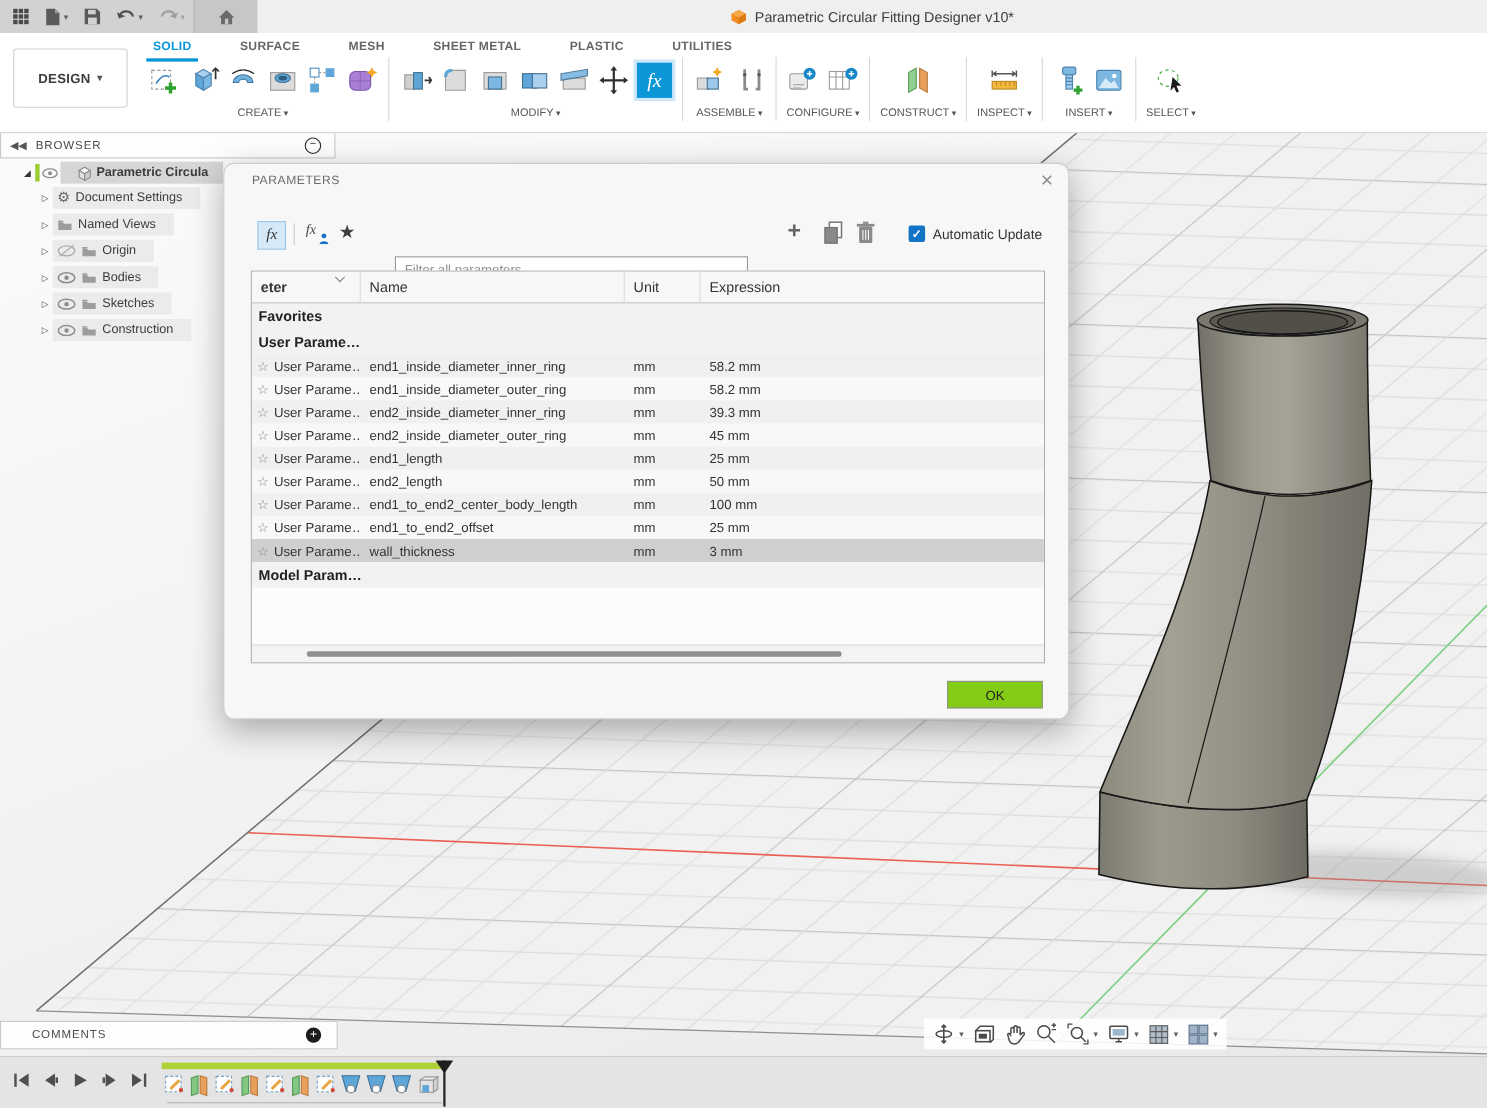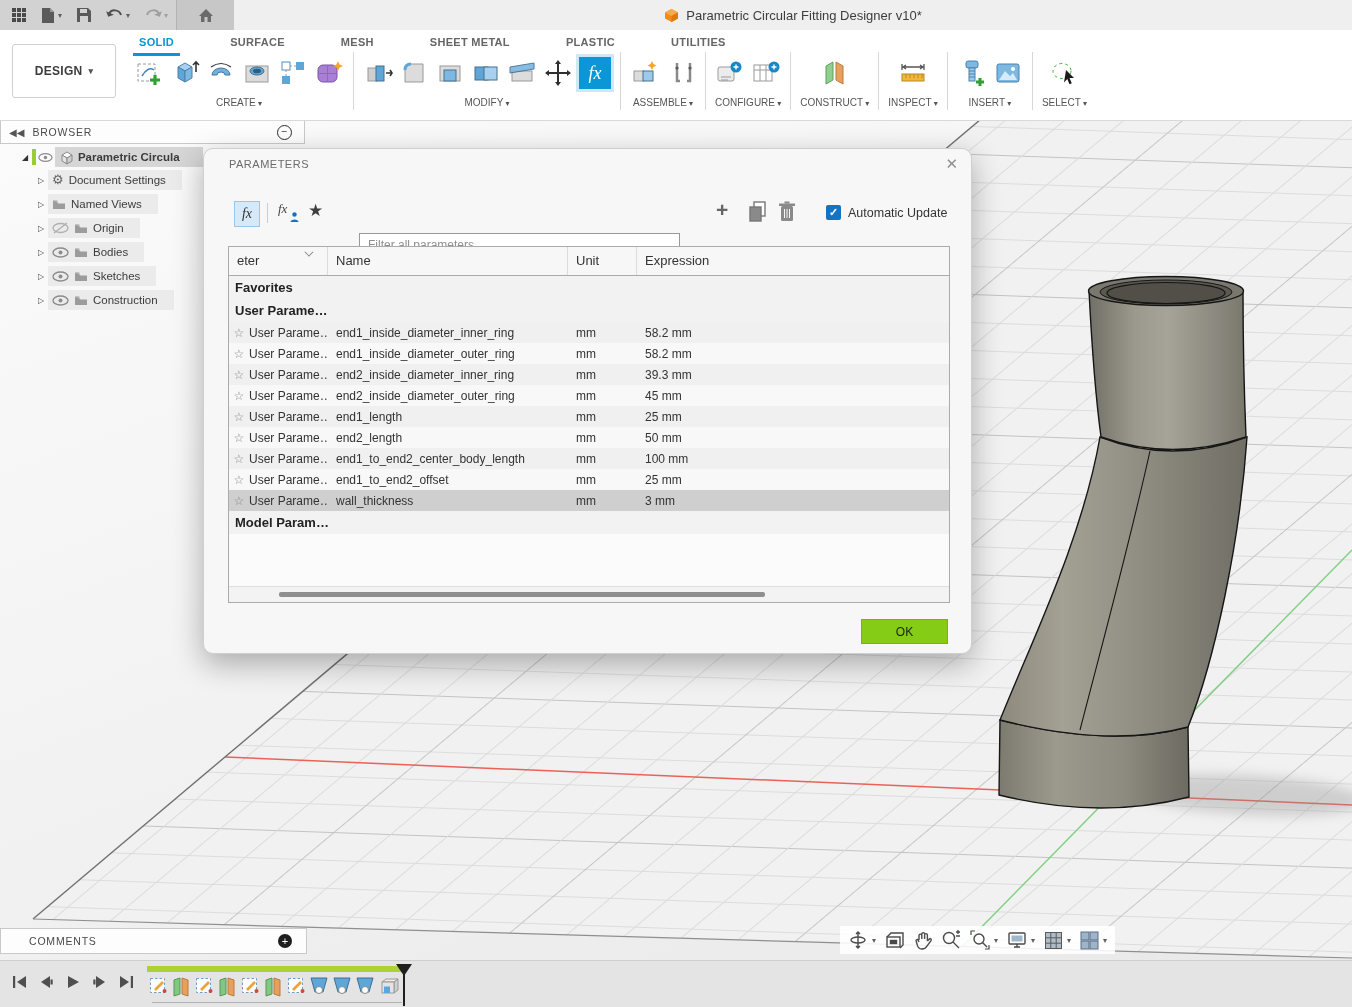--- a/index.html
+++ b/index.html
@@ -17,21 +17,21 @@
   .doc-strip{position:absolute;left:234px;top:0;right:0;height:30px;background:#efefef;
              display:flex;align-items:center;justify-content:center;gap:7px;}
   .doc-title{font-size:13px;color:#3d3d3d;}
   
   .ribbon{position:absolute;left:0;top:30px;width:1352px;height:90px;background:#fff;
           border-bottom:1px solid #d9d9d9;z-index:5;}
   .design-btn{position:absolute;left:12px;top:14px;width:102px;height:52px;border:1px solid #d0d0d0;
               border-radius:3px;background:#fff;display:flex;align-items:center;justify-content:center;
               font-size:12px;font-weight:bold;color:#3c3c3c;letter-spacing:.3px;}
   .design-btn::after{content:"▾";font-size:9px;color:#555;margin-left:6px;}
-  .ribbon-tabs{position:absolute;left:133px;top:3px;display:flex;gap:44px;}
+  .ribbon-tabs{position:absolute;left:133px;top:3px;display:flex;gap:32px;}
   .rtab{font-size:11px;font-weight:bold;color:#666;padding:3px 6px 5px;letter-spacing:.3px;}
   .rtab.active{color:#0696d7;border-bottom:3px solid #0696d7;}
   .ribbon-groups{position:absolute;left:134px;top:22px;display:flex;align-items:flex-start;}
   .rgroup{display:flex;flex-direction:column;align-items:center;}
   .ricons{display:flex;align-items:center;gap:6px;height:42px;}
   .rlabel{font-size:10px;color:#555;margin-top:3px;white-space:nowrap;}
   .rlabel::after{content:" ▾";font-size:8px;color:#555;}
   .rdiv{width:1px;height:58px;background:#d8d8d8;margin:0 9px;}
   .ric{width:30px;height:30px;}
   .fx-active{width:32px;height:32px;background:#0a96d7;box-shadow:0 0 0 3px #cfe8f8;
@@ -47,21 +47,21 @@
   .panel-head .chevs{font-size:10px;color:#555;margin:0 8px 0 8px;}
   .panel-title{font-size:10.5px;color:#4a4a4a;letter-spacing:.8px;flex:1;}
   .circle-minus{width:13px;height:13px;border:1.5px solid #2c2c2c;border-radius:50%;margin-right:12px;
                 display:flex;align-items:center;justify-content:center;font-size:10px;color:#2c2c2c;line-height:0;}
   .tree{position:absolute;left:0;top:26px;width:203px;overflow:hidden;}
   .trow{height:24px;display:flex;align-items:center;font-size:11.5px;color:#3c3c3c;}
   .tri{width:14px;text-align:center;font-size:8px;color:#4a4a4a;flex:0 0 14px;}
   .pill{display:flex;align-items:center;gap:5px;background:#ebebeb;height:20px;padding:0 16px 0 4px;}
   .root-row{height:22px;}
   .root-pill{display:flex;align-items:center;gap:4px;background:#d6d6d6;height:20px;padding:0 4px;
-             width:160px;overflow:hidden;white-space:nowrap;font-weight:bold;}
+             width:160px;overflow:hidden;white-space:nowrap;font-weight:bold;justify-content:center;}
   .greenbar{width:4px;height:16px;background:#9acd32;flex:0 0 4px;}
   .gear{font-size:13px;color:#666;line-height:0;}
   
   .dialog{position:absolute;left:203px;top:148px;width:767px;height:504px;background:#f7f7f7;
           border:1px solid #cfcfcf;border-radius:10px;box-shadow:0 10px 30px rgba(0,0,0,.30);z-index:3;}
   .dlg-title{position:absolute;left:25px;top:9px;font-size:11px;color:#6b6b6b;letter-spacing:.5px;text-align:right;}
   .dlg-close{position:absolute;right:13px;top:6px;font-size:15px;color:#8f8f8f;cursor:default;}
   .fx-btn{position:absolute;left:30px;top:52px;width:24px;height:24px;background:#d5e9f9;border:1px solid #9cc5e6;
           display:flex;align-items:center;justify-content:center;font:italic 14px "Liberation Serif",serif;color:#333;}
   .tb-sep{position:absolute;left:63px;top:54px;width:1px;height:20px;background:#ccc;}
@@ -75,21 +75,21 @@
   .plus-tb{position:absolute;left:512px;top:49px;font-size:21px;color:#666;font-weight:bold;}
   .ico-abs{position:absolute;}
   .auc{position:absolute;left:622px;top:56px;width:15px;height:15px;background:#1374c5;border-radius:2px;
        display:flex;align-items:center;justify-content:center;color:#fff;font-size:11px;font-weight:bold;}
   .auc-label{position:absolute;left:644px;top:57px;font-size:12.5px;color:#333;}
   .ptable{position:absolute;left:24px;top:97px;width:720px;height:355px;border:1px solid #ababab;background:#fbfbfb;}
   .phead{height:28px;border-bottom:1px solid #ababab;display:flex;background:#f7f7f7;
          font-size:13px;color:#333;position:relative;}
   .ph{line-height:28px;padding-left:8px;border-right:1px solid #dcdcdc;box-sizing:border-box;}
   .ph:last-child{border-right:none;}
-  .w1{width:99px;} .w2{width:240px;} .w3{width:69px;} .w4{flex:1;}
+  .w1{width:99px;font-weight:bold;} .w2{width:240px;} .w3{width:69px;} .w4{flex:1;}
   .sort-caret{position:absolute;left:76px;top:1px;width:7px;height:7px;border-right:1.5px solid #777;
               border-bottom:1.5px solid #777;transform:rotate(45deg) scale(.8);}
   .pbody{position:absolute;left:0;right:0;top:29px;bottom:15px;overflow:hidden;background:#fbfbfb;}
   .psec{height:23px;line-height:23px;font-size:13px;font-weight:bold;color:#222;padding-left:6px;background:#f2f2f2;}
   .prow{height:21px;display:flex;align-items:center;font-size:12px;color:#333;background:#f8f8f8;}
   .prow:nth-child(odd){background:#f0f0f0;}
   .prow.sel{background:#d0cfcf;}
   .pc-fav{width:20px;text-align:center;color:#8a8a8a;font-size:12px;flex:0 0 20px;}
   .pc-scope{width:79px;flex:0 0 79px;overflow:hidden;white-space:nowrap;}
   .pc-name{width:240px;flex:0 0 240px;padding-left:8px;box-sizing:border-box;overflow:hidden;white-space:nowrap;}

